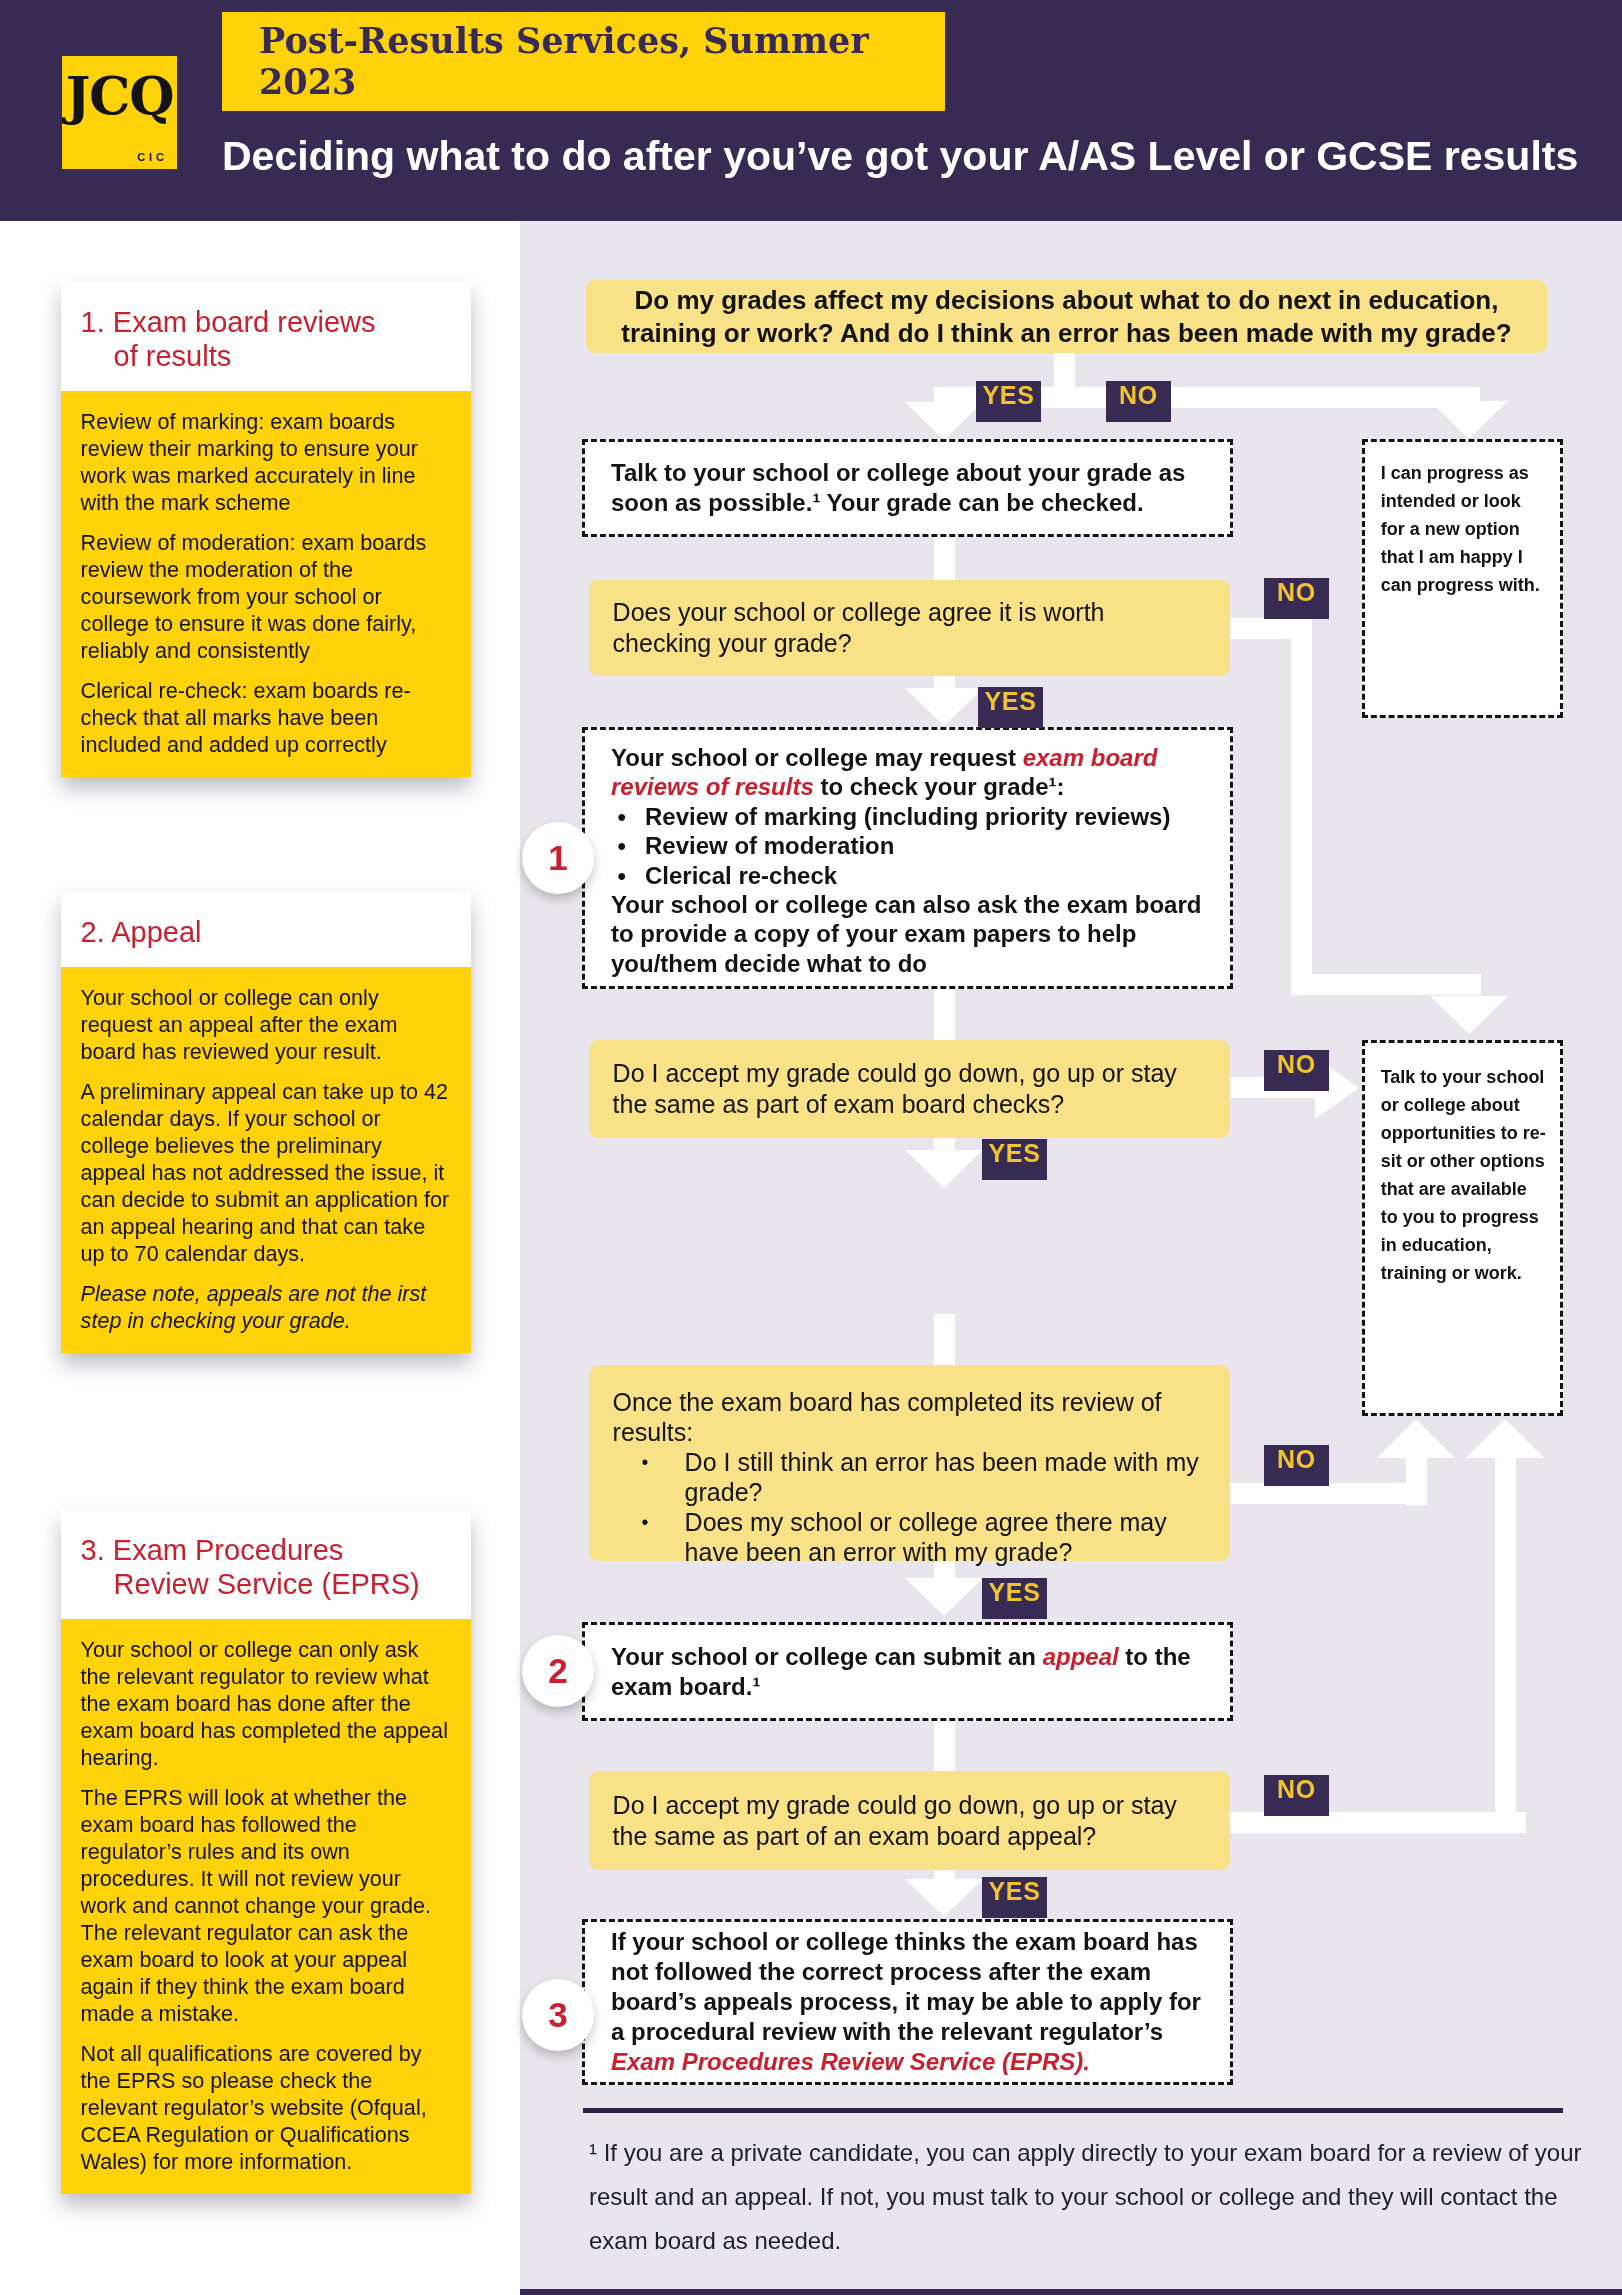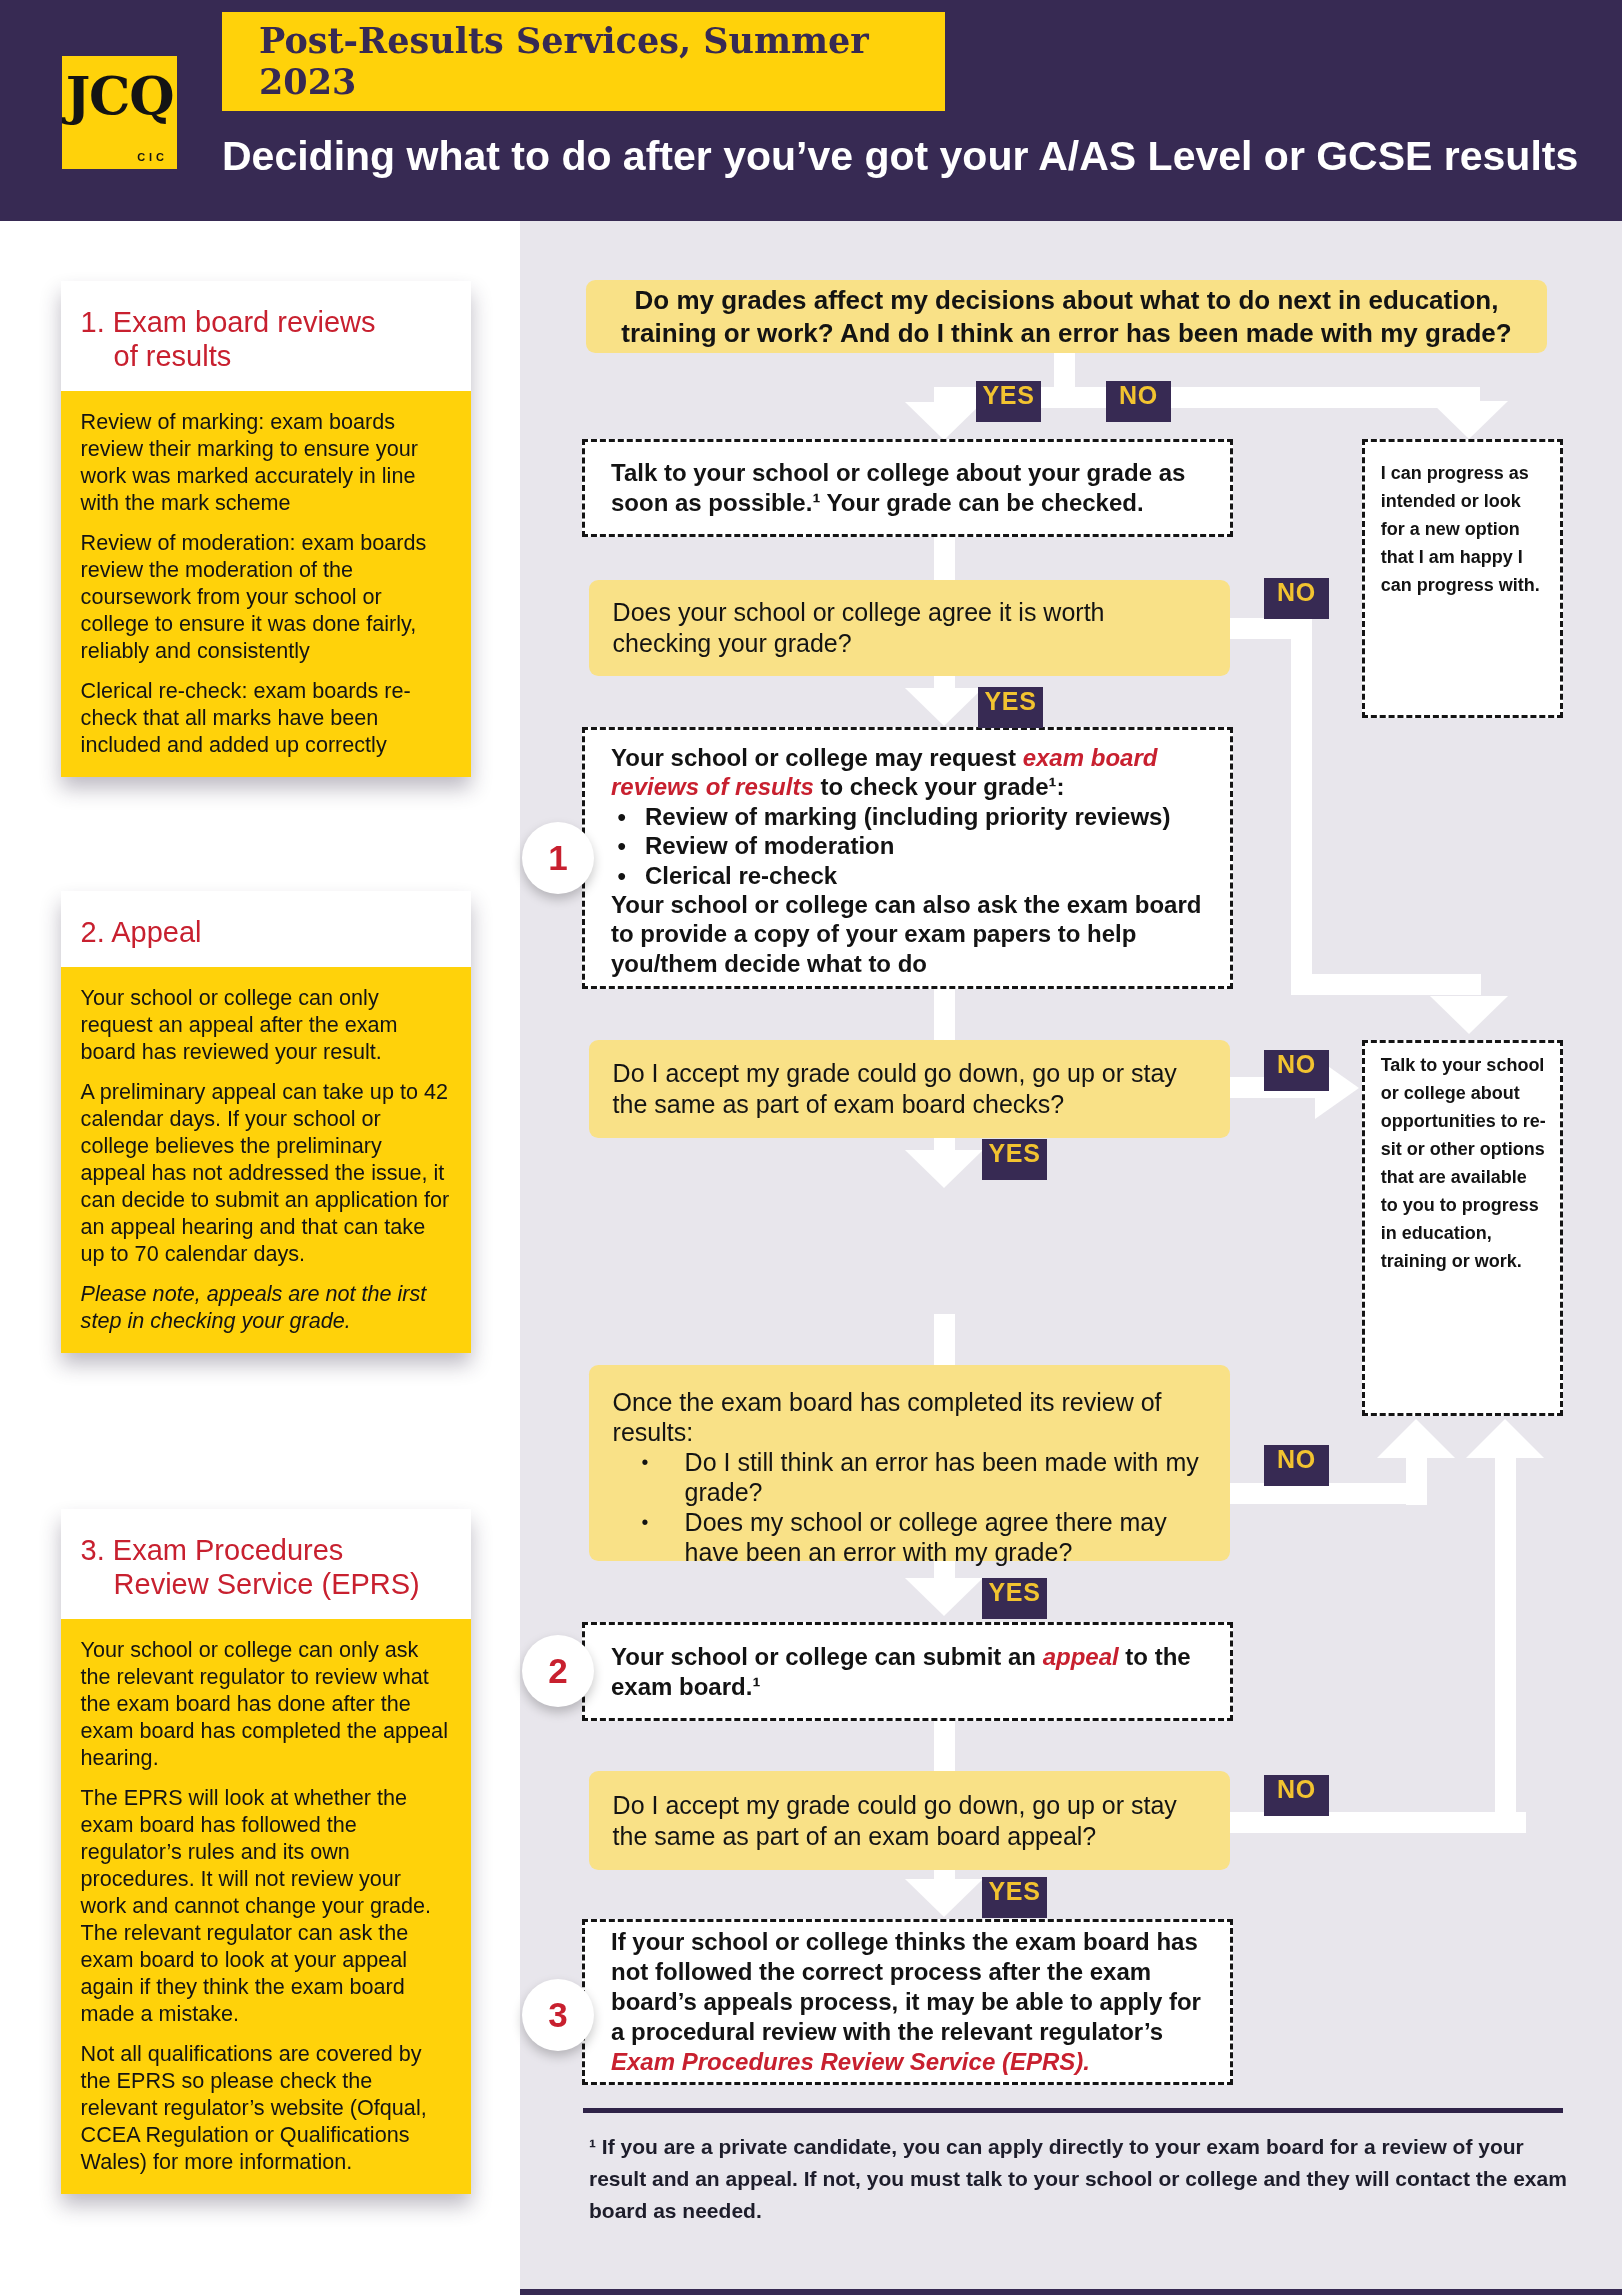--- a/index.html
+++ b/index.html
@@ -68,21 +68,21 @@
   .step-list li::before{content:"\2022";position:absolute;left:6.5px}
   .q-list li{position:relative;padding-left:72px}
   .q-list li::before{content:"\2022";position:absolute;left:29px;font-size:19.6px}
 
   .seg{white-space:pre-wrap}
   .s-b{font-weight:400}
   .s-ri{color:var(--red);font-style:italic;font-weight:700}
   .s-i{font-style:italic}
 
   .divider{background:#2F2348}
-  .footnote{font-size:21px;line-height:32px;color:#1d1d2b;font-weight:700}
+  .footnote{font-size:24px;line-height:44px;color:#1d1d2b;font-weight:400}
 </style>
 </head>
 <body>
 
 <div class="page">
 
   <div class="abs header-band"></div>
   <div class="abs jcq-logo">
     <div class="big">JCQ</div>
     <div class="sub">CIC</div>
@@ -160,21 +160,21 @@
         <li>Review of moderation</li>
         <li>Clerical re-check</li>
       </ul>
     <div>Your school or college can also ask the exam board to provide a copy of your exam papers to help you/them decide what to do</div>
   </div>
 
   <div class="abs fbox-yellow" style="left:589px;top:1040px;width:641px;height:98px">
     <div><span class="seg">Do I accept </span><span class="seg s-b">my grade could go down, go up or stay the same</span><span class="seg"> as part of exam board checks?</span></div>
   </div>
 
-  <div class="abs fbox-dashed side-box" style="left:1362px;top:1040px;width:201px;height:376px;padding-top:8px;line-height:28px">
+  <div class="abs fbox-dashed side-box" style="left:1362px;top:1040px;width:201px;height:376px;padding-top:20px;line-height:28px">
     <span>Talk to your school or college about opportunities to re-sit or other options that are available to you to progress in education, training or work.</span>
   </div>
 
 
   <div class="abs fbox-yellow" style="left:589px;top:1365px;width:641px;height:196px;justify-content:flex-start;padding-top:22px;font-size:25px;line-height:30px">
     <div>Once the exam board has completed its review of results:</div>
     <ul class="flow-list q-list">
         <li>Do I still think an error has been made with my grade?</li>
         <li>Does my school or college agree there may have been an error with my grade?</li>
       </ul>

